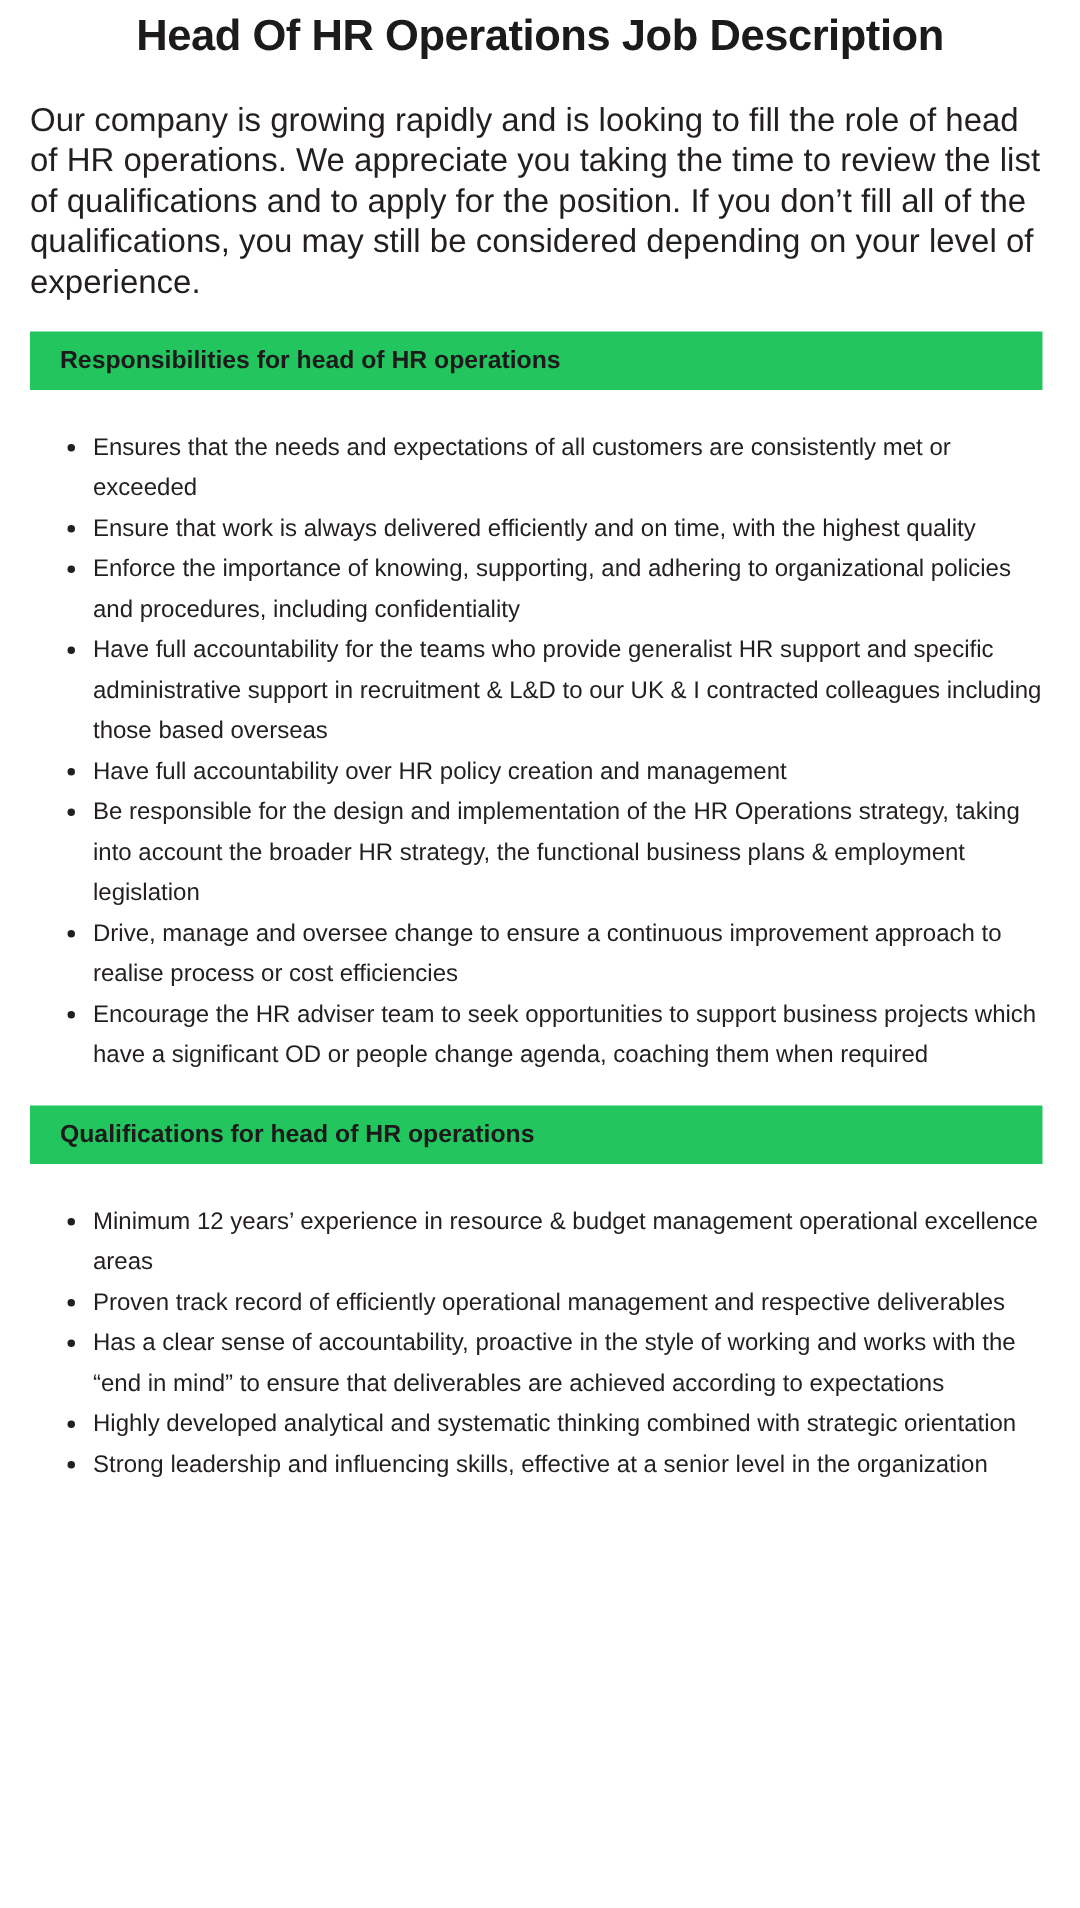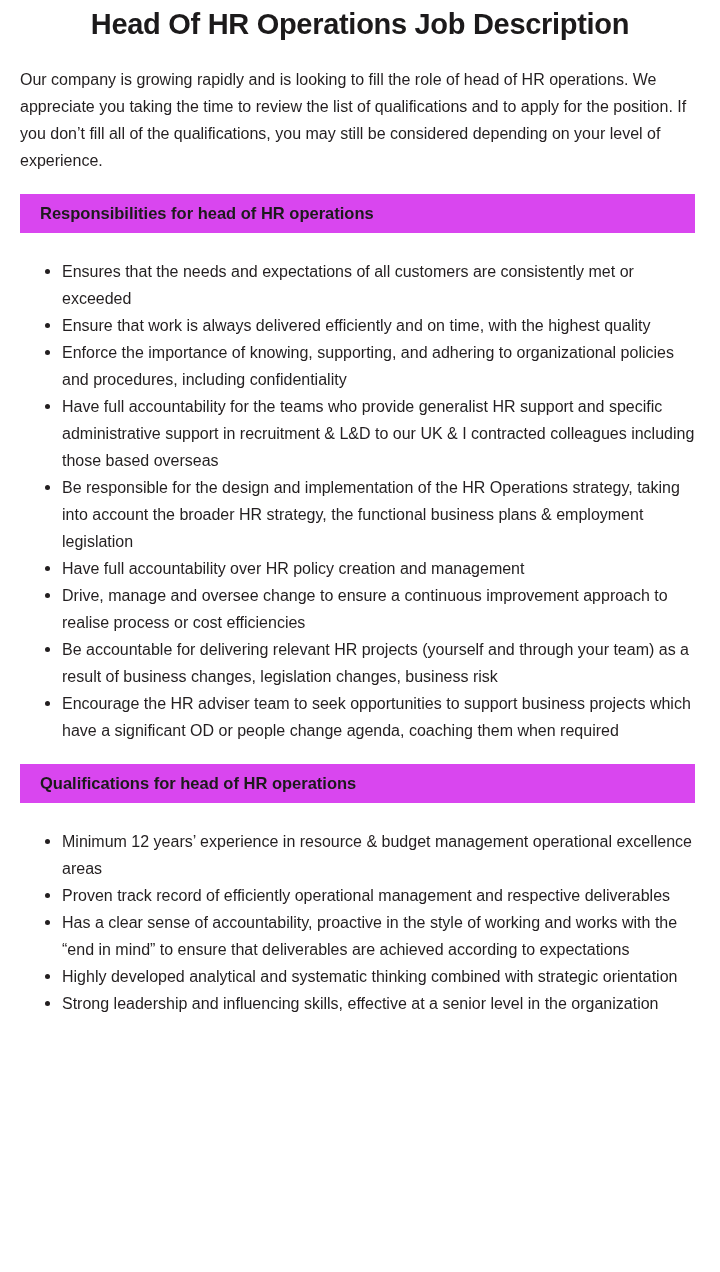--- a/index.html
+++ b/index.html
@@ -23,25 +23,25 @@
     padding: 5px 12px 0 12px;
     text-align: center;
     font-size: 29px;
     line-height: 39px;
     font-weight: 700;
     letter-spacing: -0.3px;
     color: #1c1a1b;
   }
   .intro {
     margin: 22px 22px 0 20px;
-    font-size: 16px;
+    font-size: 22px;
     line-height: 27px;
   }
   .section-bar {
-    background: #d946ef;
+    background: #22c55e;
     margin: 20px 25px 0 20px;
     height: 39px;
     display: flex;
     align-items: center;
     padding-left: 20px;
   }
   .section-bar h2 {
     margin: 0;
     font-size: 16.5px;
     font-weight: 700;
@@ -80,24 +80,23 @@
 
   <section>
     <div class="section-bar">
       <h2>Responsibilities for head of HR operations</h2>
     </div>
     <ul class="bullets">
         <li>Ensures that the needs and expectations of all customers are consistently met or exceeded</li>
         <li>Ensure that work is always delivered efficiently and on time, with the highest quality</li>
         <li>Enforce the importance of knowing, supporting, and adhering to organizational policies and procedures, including confidentiality</li>
         <li>Have full accountability for the teams who provide generalist HR support and specific administrative support in recruitment &amp; L&amp;D to our UK &amp; I contracted colleagues including those based overseas</li>
+        <li>Have full accountability over HR policy creation and management</li>
         <li>Be responsible for the design and implementation of the HR Operations strategy, taking into account the broader HR strategy, the functional business plans &amp; employment legislation</li>
-        <li>Have full accountability over HR policy creation and management</li>
         <li>Drive, manage and oversee change to ensure a continuous improvement approach to realise process or cost efficiencies</li>
-        <li>Be accountable for delivering relevant HR projects (yourself and through your team) as a result of business changes, legislation changes, business risk</li>
         <li>Encourage the HR adviser team to seek opportunities to support business projects which have a significant OD or people change agenda, coaching them when required</li>
       </ul>
   </section>
 
   <section>
     <div class="section-bar">
       <h2>Qualifications for head of HR operations</h2>
     </div>
     <ul class="bullets">
         <li>Minimum 12 years’ experience in resource &amp; budget management operational excellence areas</li>

